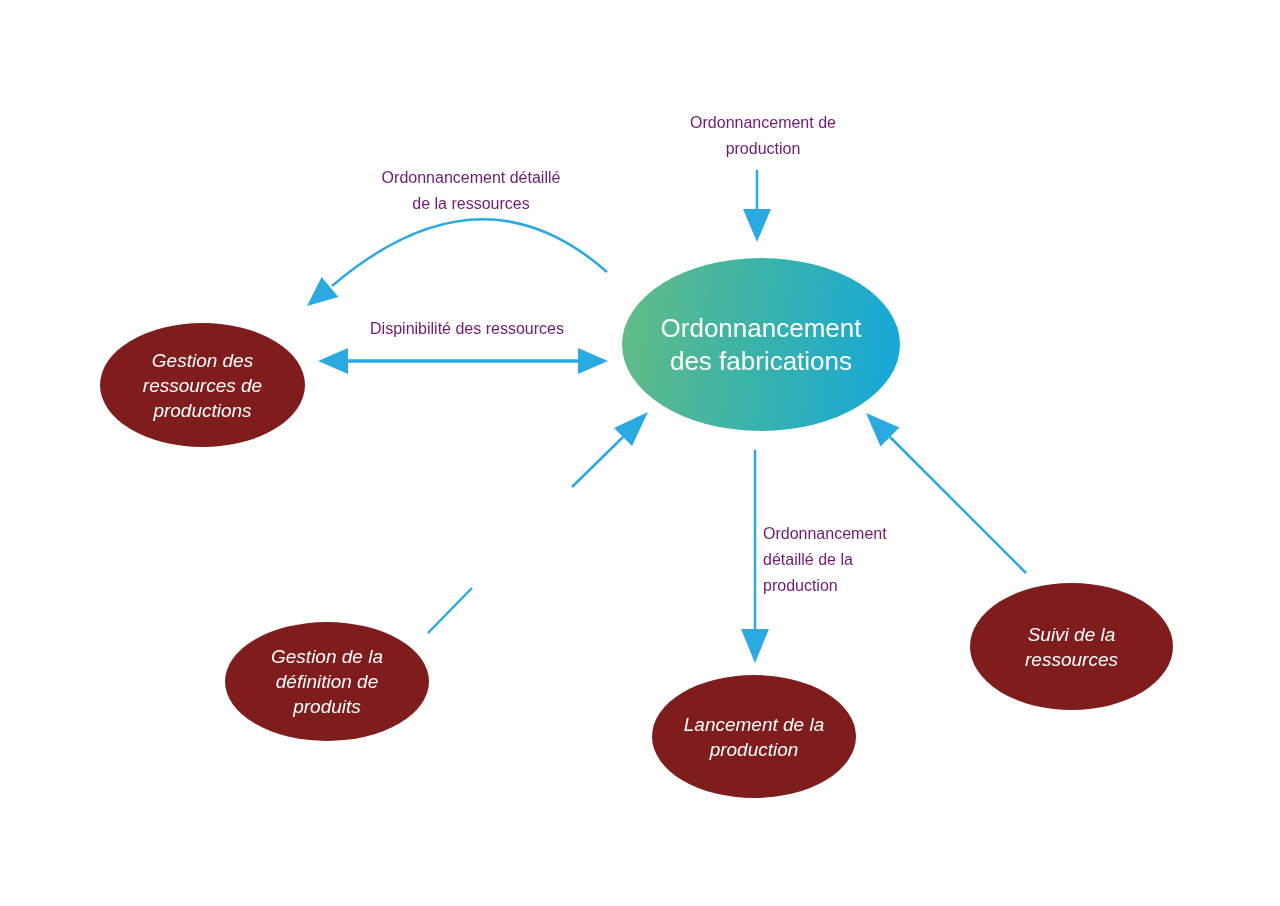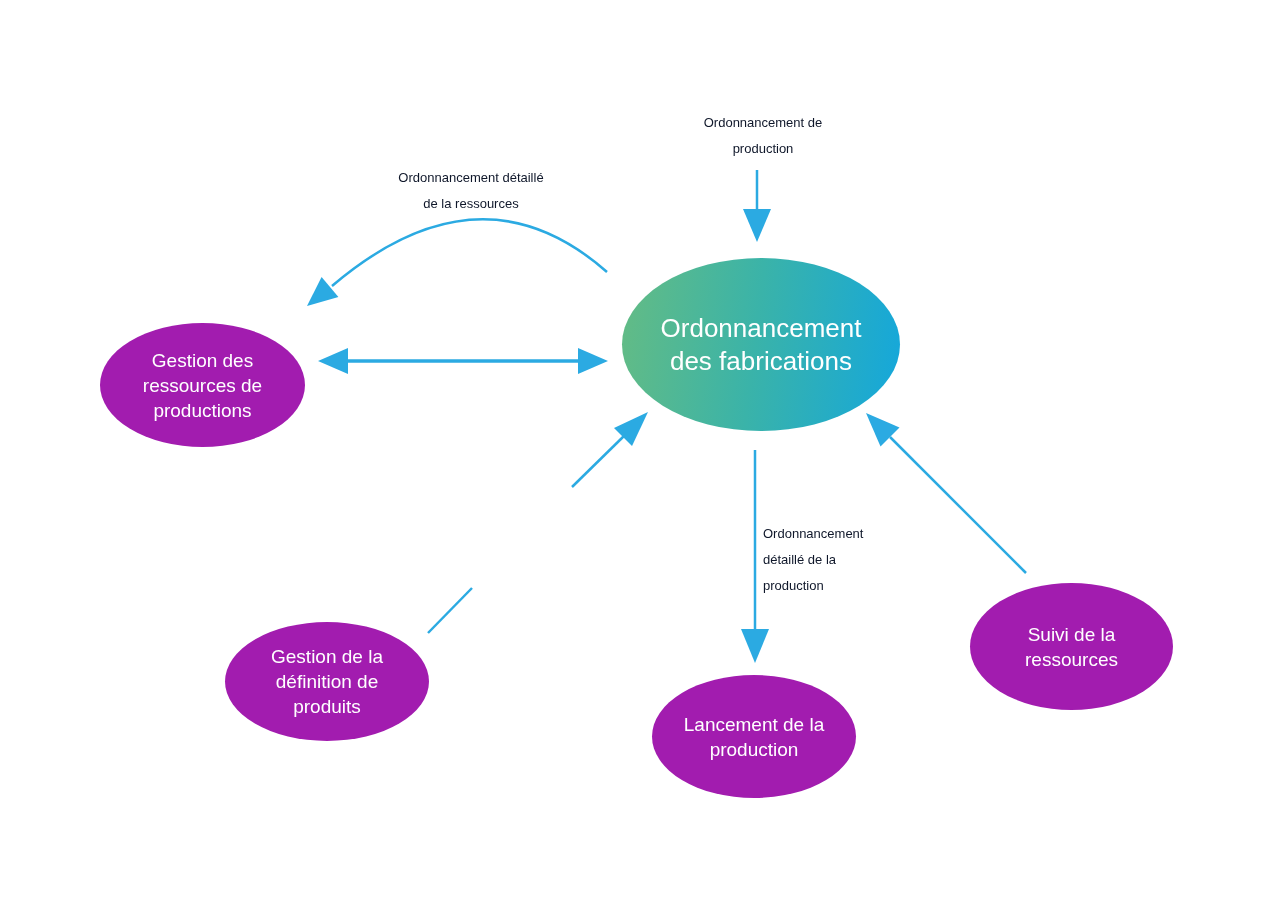--- a/index.html
+++ b/index.html
@@ -24,35 +24,36 @@
     position: absolute;
     border-radius: 50%;
     display: flex;
     align-items: center;
     justify-content: center;
     text-align: center;
     color: #ffffff;
     white-space: pre-line;
   }
   .node-black {
-    background: #a21caf;
+    background: #7f1d1d;
     font-size: 19px;
     line-height: 25px;
     font-weight: 400;
+    font-style: italic;
   }
   .node-center {
     background: linear-gradient(97deg, #64bc84 0%, #3ab3a9 48%, #14a7dc 100%);
     font-size: 26px;
     line-height: 33px;
     font-weight: 500;
   }
   .flow-label {
     position: absolute;
-    color: #0f172a;
-    font-size: 13px;
+    color: #701a75;
+    font-size: 16px;
     line-height: 26px;
     text-align: center;
     white-space: pre-line;
   }
   .flow-label.align-left { text-align: left; }
 </style>
 </head>
 <body>
 
 <div id="canvas">
@@ -121,20 +122,21 @@
     <span>Suivi de la
 ressources</span>
   </div>
 
   <div class="flow-label" style="left:613px; top:110px; width:300px;">Ordonnancement de
 production</div>
 
   <div class="flow-label" style="left:321px; top:165px; width:300px;">Ordonnancement détaillé
 de la ressources</div>
 
+  <div class="flow-label" style="left:317px; top:316px; width:300px;">Dispinibilité des ressources</div>
 
 
   <div class="flow-label align-left" style="left:763px; top:521px; width:200px;">Ordonnancement
 détaillé de la
 production</div>
 
 
 </div>
 
 </body></html>

